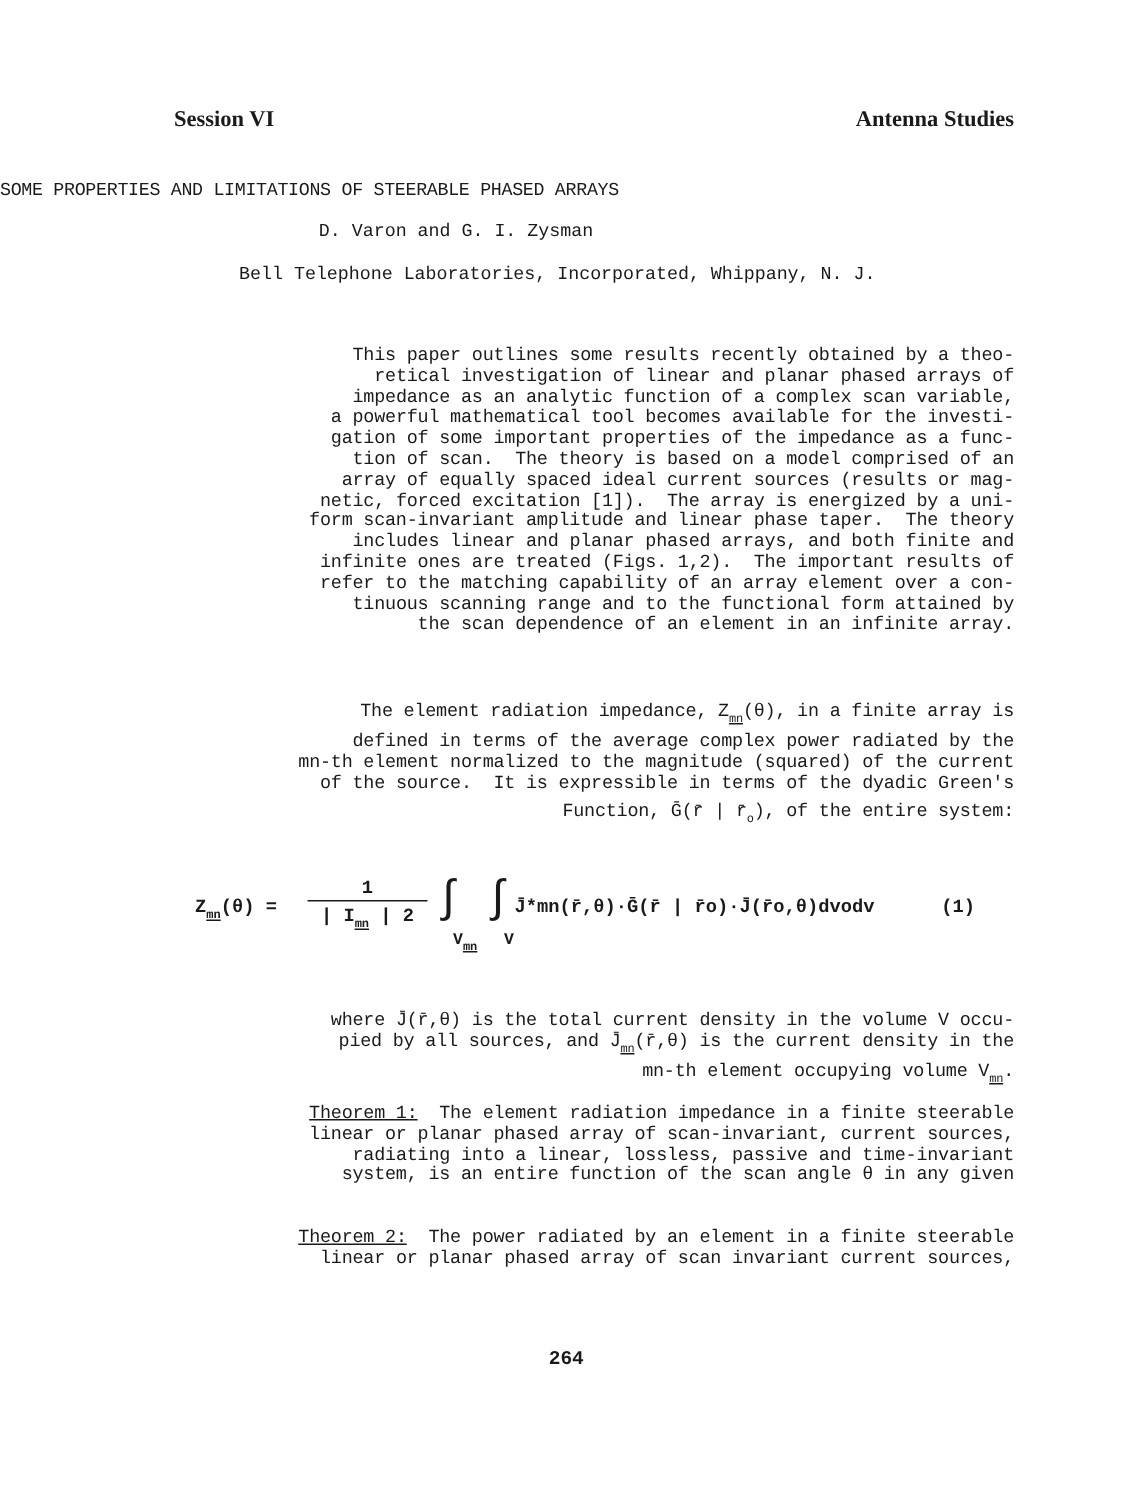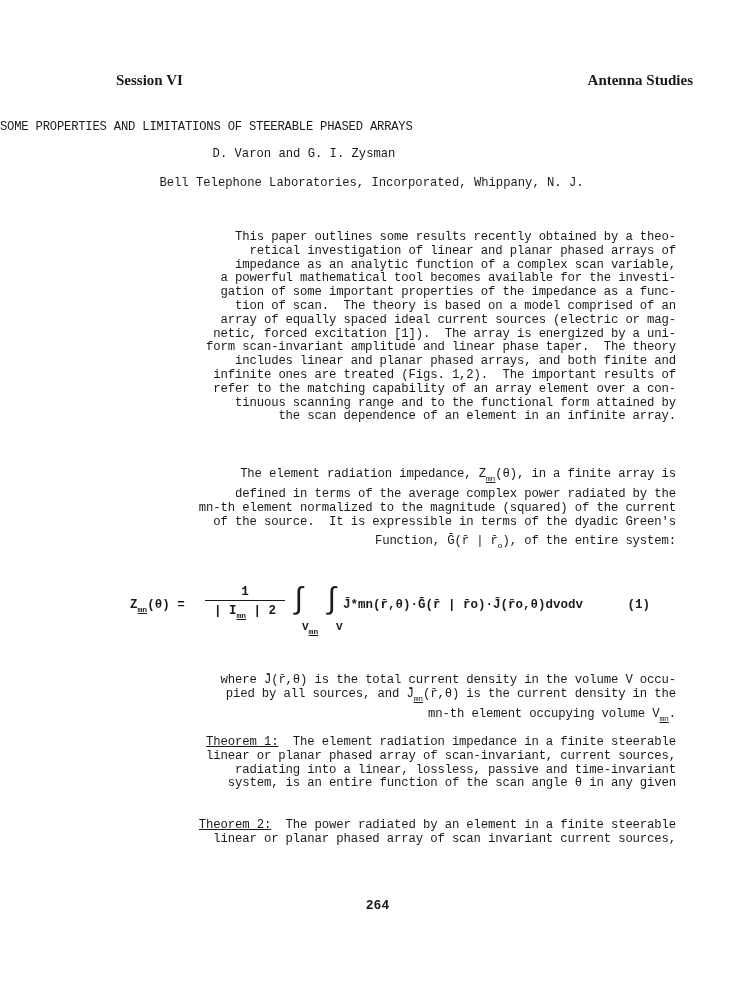--- a/index.html
+++ b/index.html
@@ -5,21 +5,21 @@
   html, body { margin: 0; padding: 0; background: #ffffff; }
   body {
     width: 755px; height: 1000px; position: relative; overflow: hidden;
     font-family: "Liberation Mono", "DejaVu Sans Mono", monospace;
     color: #1a1a1a;
   }
   .page { position: absolute; left: 0; top: 0; width: 755px; height: 1000px; }
   .abs { position: absolute; white-space: pre; }
   .hdr { font-family: "Liberation Serif", "DejaVu Serif", serif; font-weight: bold; font-size: 15px; top: 72px; }
   .hdr-left { left: 116px; }
-  .hdr-right { right: 62px; }
+  .hdr-right { right: 79px; }
   .title { top: 120px; left: 0; width: 755px; text-align: left; font-size: 12.2px; letter-spacing: -0.2px; }
   .authors { top: 147px; left: 0; width: 608px; text-align: center; font-size: 12.2px; }
   .affil { top: 176px; left: 0; width: 743px; text-align: center; font-size: 12.2px; }
   .para { position: absolute; left: 116px; width: 560px; font-size: 12.3px; line-height: 13.8px; letter-spacing: -0.15px; font-weight: normal; text-align: right; }
   .para .ln { display: block; white-space: pre; height: 13.8px; }
   .sub { font-size: 8px; vertical-align: -4px; text-decoration: underline; }
   .uline { text-decoration: underline; }
   .eq { position: absolute; top: 585px; left: 130px; width: 540px; height: 55px; font-size: 12.5px; font-weight: bold; }
   .eq .lhs { position: absolute; left: 0; top: 13px; }
   .eq .frac { position: absolute; left: 75px; top: 0; width: 80px; text-align: center; }
@@ -45,21 +45,21 @@
   <div class="abs authors">D. Varon and G. I. Zysman</div>
   <div class="abs affil">Bell Telephone Laboratories, Incorporated, Whippany, N. J.</div>
 
   <div class="para" style="top:231px;">
     <span class="ln">This paper outlines some results recently obtained by a theo-</span>
     <span class="ln">retical investigation of linear and planar phased arrays of</span>
     <span class="ln">impedance as an analytic function of a complex scan variable,</span>
     <span class="ln">a powerful mathematical tool becomes available for the investi-</span>
     <span class="ln">gation of some important properties of the impedance as a func-</span>
     <span class="ln">tion of scan.  The theory is based on a model comprised of an</span>
-    <span class="ln">array of equally spaced ideal current sources (electric or mag-</span>
+    <span class="ln">array of equally spaced ideal current sources (results or mag-</span>
     <span class="ln">netic, forced excitation [1]).  The array is energized by a uni-</span>
     <span class="ln">form scan-invariant amplitude and linear phase taper.  The theory</span>
     <span class="ln">includes linear and planar phased arrays, and both finite and</span>
     <span class="ln">infinite ones are treated (Figs. 1,2).  The important results of</span>
     <span class="ln">refer to the matching capability of an array element over a con-</span>
     <span class="ln">tinuous scanning range and to the functional form attained by</span>
     <span class="ln">the scan dependence of an element in an infinite array.</span>
   </div>
 
   <div class="para" style="top:468px;">

